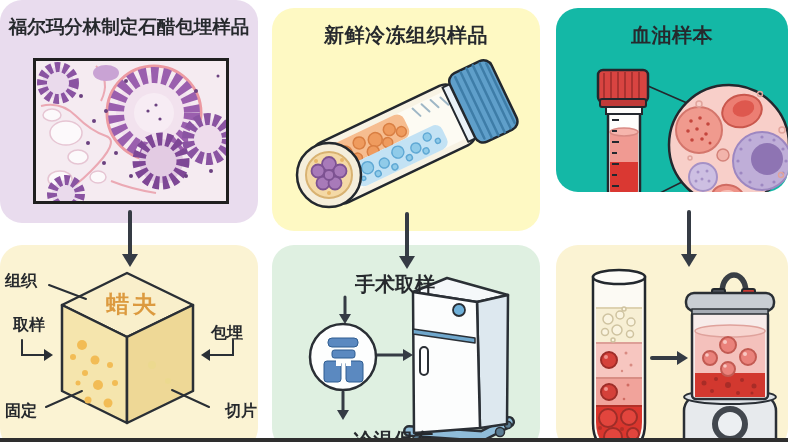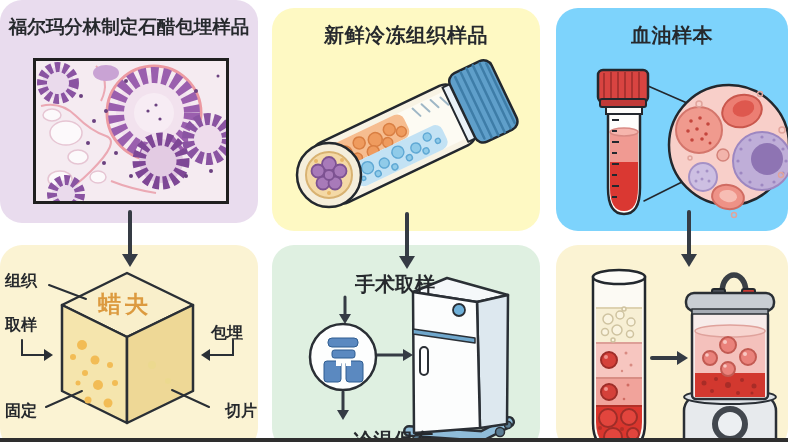--- a/index.html
+++ b/index.html
@@ -4,38 +4,38 @@
 <style>
   html,body{margin:0;padding:0;}
   body{
     width:788px;height:442px;position:relative;overflow:hidden;
     background:#ffffff;
     font-family:"Liberation Sans","DejaVu Sans",sans-serif;
   }
   .panel{position:absolute;border-radius:22px;overflow:hidden;}
   .p-tl{left:0;top:8;width:258px;height:223px;background:#e9dcee;}
   .p-tm{left:272px;top:8px;width:268px;height:223px;background:#fef9c3;}
-  .p-tr{left:556px;top:8px;width:232px;height:223px;background:#7dd3fc;}
+  .p-tr{left:556px;top:8px;width:232px;height:184px;background:#14b8a6;}
   .p-bl{left:0;top:245px;width:258px;height:205px;background:#fbf3d3;}
   .p-bm{left:272px;top:245px;width:268px;height:205px;background:#dff0e1;}
   .p-br{left:556px;top:245px;width:232px;height:205px;background:#fbf3d3;}
   .title{
     position:absolute;left:0;top:14px;width:100%;text-align:center;
     font-weight:700;color:#26292d;font-size:20px;letter-spacing:.5px;
   }
   .p-tl .title{font-size:18.5px;letter-spacing:0;}
   .histo-frame{
     position:absolute;left:33px;top:58px;width:190px;height:140px;
     border:3px solid #1f1f1f;background:#f5ebf1;box-sizing:content-box;
   }
   .lbl{
     position:absolute;font-size:16px;font-weight:700;color:#26292d;white-space:nowrap;
   }
   .wax-lbl{
-    position:absolute;left:98px;top:44px;width:70px;
+    position:absolute;left:98px;top:44px;width:70px;text-align:center;
     font-size:23px;font-weight:700;color:#dc9a3f;letter-spacing:4px;white-space:nowrap;
   }
   .flow-lbl{position:absolute;font-size:20px;font-weight:700;color:#26292d;text-align:center;white-space:nowrap;margin-left:48px;}
   svg{position:absolute;left:0;top:0;}
   .overlay{position:absolute;left:0;top:0;z-index:6;pointer-events:none;}
   .bottom-strip{position:absolute;left:0;top:438px;width:788px;height:4px;background:#2e2e2e;z-index:8;}
 </style>
 </head>
 <body>
 
@@ -272,21 +272,21 @@
       <line x1="49" y1="40" x2="86" y2="54"></line>
       <path d="M22,95 L22,110 L44,110"></path>
       <path d="M233,95 L233,110 L210,110"></path>
       <line x1="46" y1="162" x2="82" y2="146"></line>
       <line x1="209" y1="162" x2="172" y2="145"></line>
     </g>
     <polygon points="44,104 44,116 53,110" fill="#2a2f35"></polygon>
     <polygon points="210,104 210,116 201,110" fill="#2a2f35"></polygon>
   </svg>
   <div class="lbl" style="left:5px;top:26px">组织</div>
-  <div class="lbl" style="left:5px;top:70px">取样</div>
+  <div class="lbl" style="left:13px;top:70px">取样</div>
   <div class="lbl" style="left:211px;top:78px">包埋</div>
   <div class="lbl" style="left:5px;top:156px">固定</div>
   <div class="lbl" style="left:225px;top:156px">切片</div>
   <div class="wax-lbl">蜡夬</div>
 </div>
 
 <div class="panel p-bm">
   <svg width="268" height="205" viewBox="0 0 268 205">
     <g stroke="#353b44" stroke-width="3" fill="none" stroke-linecap="round">
       <line x1="73" y1="52" x2="73" y2="70"></line>

